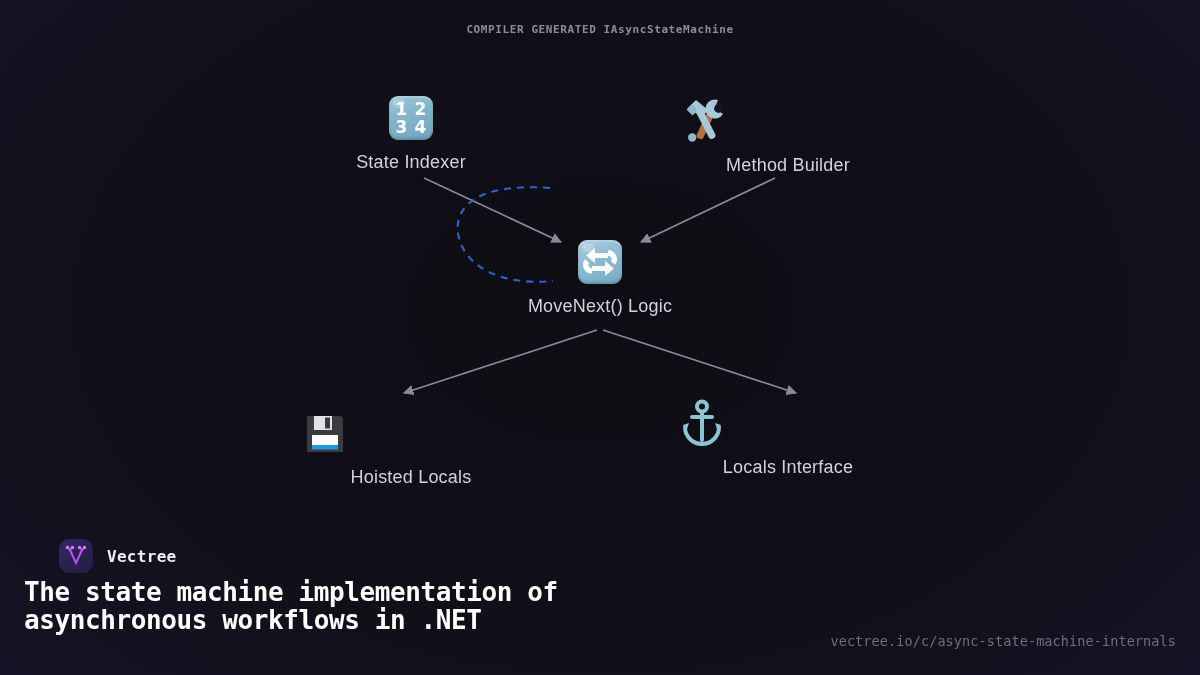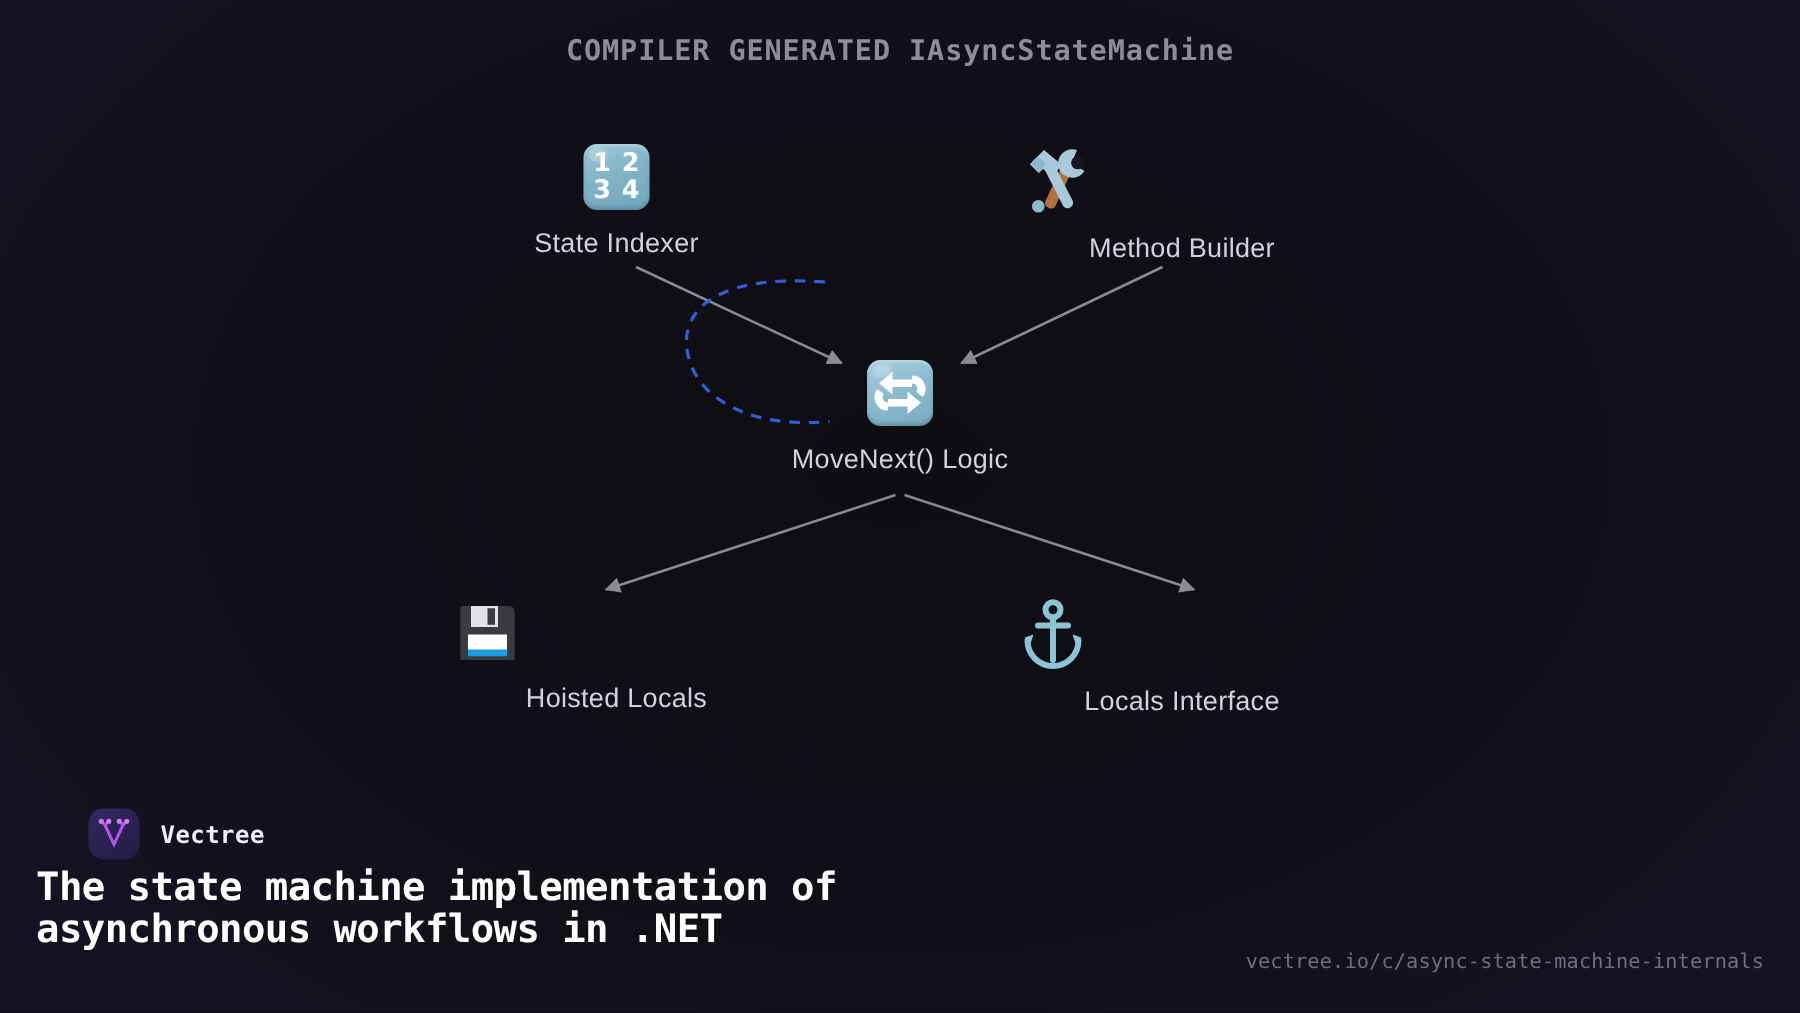--- a/index.html
+++ b/index.html
@@ -24,21 +24,21 @@
   }
 
   
   .diagram-title {
     position: absolute;
     top: 23px;
     left: 0;
     width: 1200px;
     text-align: center;
     font-family: "DejaVu Sans Mono", "Liberation Mono", monospace;
-    font-size: 19px;
+    font-size: 11px;
     letter-spacing: 0.6px;
     color: #8d8d99;
     font-weight: 700;
     white-space: pre;
   }
 
   
   #edges {
     position: absolute;
     inset: 0;
@@ -66,21 +66,21 @@
     font-size: 18px;
     letter-spacing: 0.2px;
     color: #d2d2dc;
     white-space: pre;
   }
 
   
   #node-state-indexer   { left: 411px; top: 96px; }
   #node-method-builder  { left: 788px; top: 96px; }
   #node-movenext        { left: 600px; top: 240px; }
-  #node-hoisted-locals  { left: 411px; top: 398px; }
+  #node-hoisted-locals  { left: 411px; top: 410px; }
   #node-awaiter         { left: 788px; top: 398px; }
 
   
   .icon-box {
     position: relative;
     width: 44px;
     height: 44px;
     border-radius: 9px;
   }
 

